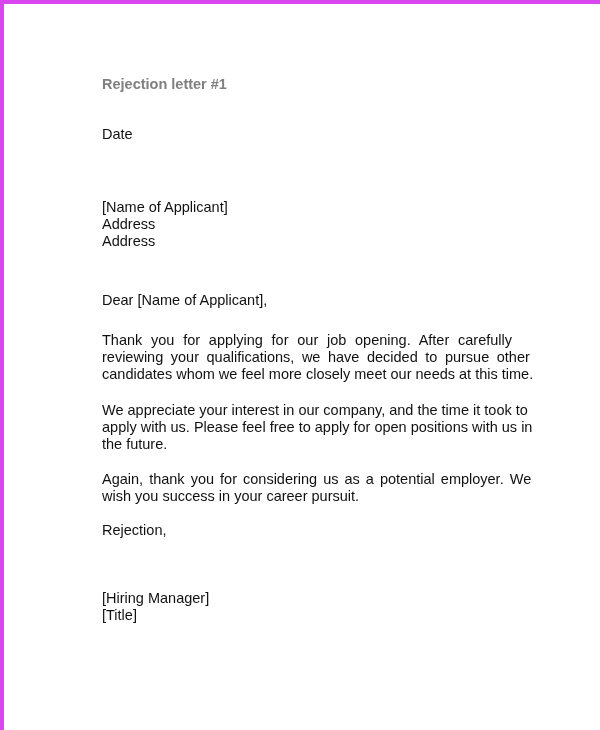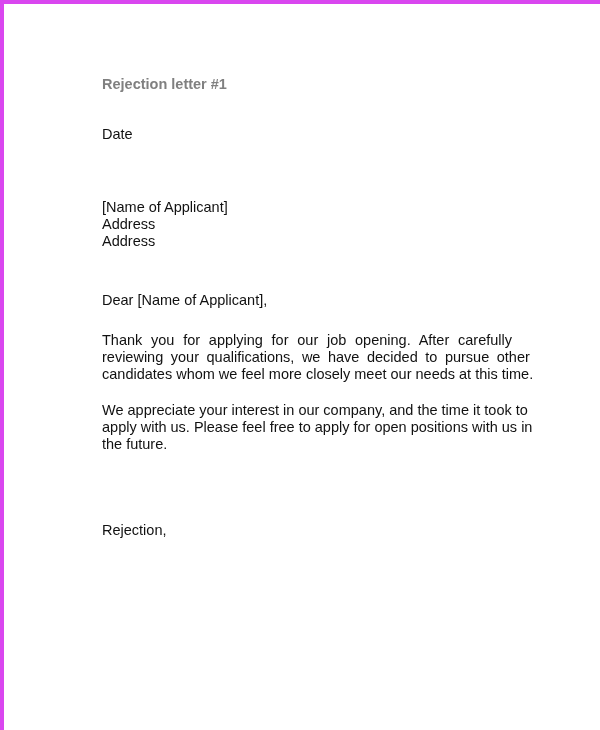--- a/index.html
+++ b/index.html
@@ -79,19 +79,27 @@
     <span class="line" style="text-align:justify;text-align-last:justify;word-spacing:3.5px;">reviewing your qualifications, we have decided to pursue other</span>
     <span class="line">candidates whom we feel more closely meet our needs at this time.</span>
   </div>
 
   <div class="block para" id="para2">
     <span class="line">We appreciate your interest in our company, and the time it took to</span>
     <span class="line">apply with us.  Please feel free to apply for open positions with us in</span>
     <span class="line">the future.</span>
   </div>
 
+  <div class="block para" id="para3">
+    <span class="line" style="word-spacing:2px;">Again, thank you for considering us as a potential employer.  We</span>
+    <span class="line">wish you success in your career pursuit.</span>
+  </div>
 
   <div class="block" id="closing">
     <span class="line">Rejection,</span>
   </div>
 
+  <div class="block" id="signature">
+    <span class="line">[Hiring Manager]</span>
+    <span class="line">[Title]</span>
+  </div>
 
 </div>
 
 </body></html>

